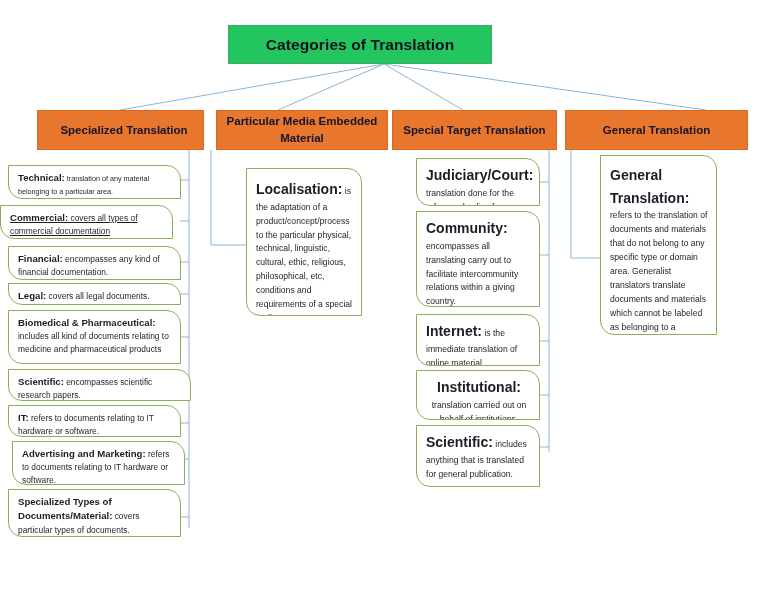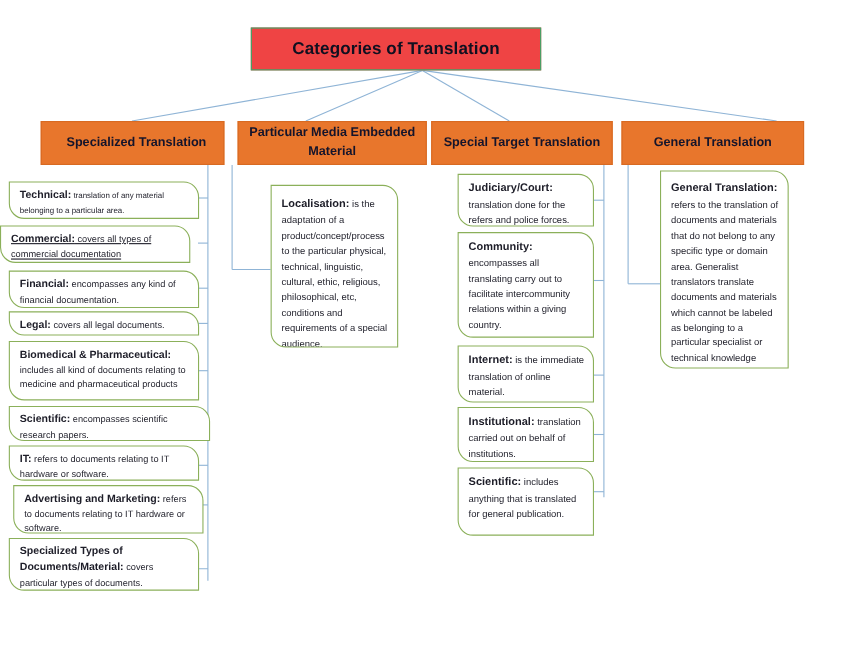--- a/index.html
+++ b/index.html
@@ -12,21 +12,21 @@
     overflow:hidden;
   }
   #canvas{position:absolute;left:0;top:0;width:768px;height:594px;}
   #lines{position:absolute;left:0;top:0;width:768px;height:594px;pointer-events:none;}
 
   .node{position:absolute;box-sizing:border-box;}
 
   
   .root{
     border:1.6px solid #3aa86a;
-    background:#ef4444;
+    background:#22c55e;
     display:flex;align-items:center;justify-content:center;
     font-weight:bold;
     font-size:15.5px;
     letter-spacing:.1px;
     color:#101020;
   }
 
   
   .cat{
     background:#E8762C;
@@ -47,21 +47,21 @@
     border-radius:0 14px 0 14px;
     padding:5px 7px 5px 9px;
     font-size:8.3px;
     line-height:1.5;
     color:#1d1d28;
     overflow:hidden;
   }
   .leaf .t{font-weight:bold;}
   .leaf.md .t{font-size:9.6px;}
   .leaf.md{font-size:8.4px;line-height:1.5;}
-  .leaf.lg .t{font-size:10px;}
+  .leaf.lg .t{font-size:14px;}
   .leaf.lg{font-size:8.6px;line-height:1.62;}
 </style>
 </head>
 <body>
 
 <div id="canvas">
 
   <svg id="lines" viewBox="0 0 768 594">
     <g stroke="#8FB4D6" stroke-width="1" fill="none">
 
@@ -157,29 +157,29 @@
   </div>
 
   <div class="node leaf lg" style="left:416px;top:211px;width:124px;height:96px;">
     <span class="t">Community:</span><span> encompasses all translating carry out to facilitate intercommunity relations within a giving country.</span>
   </div>
 
   <div class="node leaf lg" style="left:416px;top:314px;width:124px;height:52px;">
     <span class="t">Internet:</span><span> is the immediate translation of online material.</span>
   </div>
 
-  <div class="node leaf lg" style="left:416px;top:370px;width:124px;height:50px;">
+  <div class="node leaf lg" style="left:416px;top:370px;width:124px;height:50px;text-align:center;">
     <span class="t">Institutional:</span><span> translation carried out on behalf of institutions.</span>
   </div>
 
   <div class="node leaf lg" style="left:416px;top:425px;width:124px;height:62px;">
     <span class="t">Scientific:</span><span> includes anything that is translated for general publication.</span>
   </div>
 
-  <div class="node cat" style="left:565px;top:110px;width:166px;height:40px;">
+  <div class="node cat" style="left:565px;top:110px;width:183px;height:40px;">
     <span>General Translation</span>
   </div>
 
   <div class="node leaf lg" style="left:600px;top:155px;width:117px;height:180px;padding-top:8px;">
     <span class="t">General Translation:</span><span> refers to the translation of documents and materials that do not belong to any specific type or domain area. Generalist translators translate documents and materials which cannot be labeled as belonging to a particular specialist or technical knowledge</span>
   </div>
 
 </div>
 
 </body></html>

